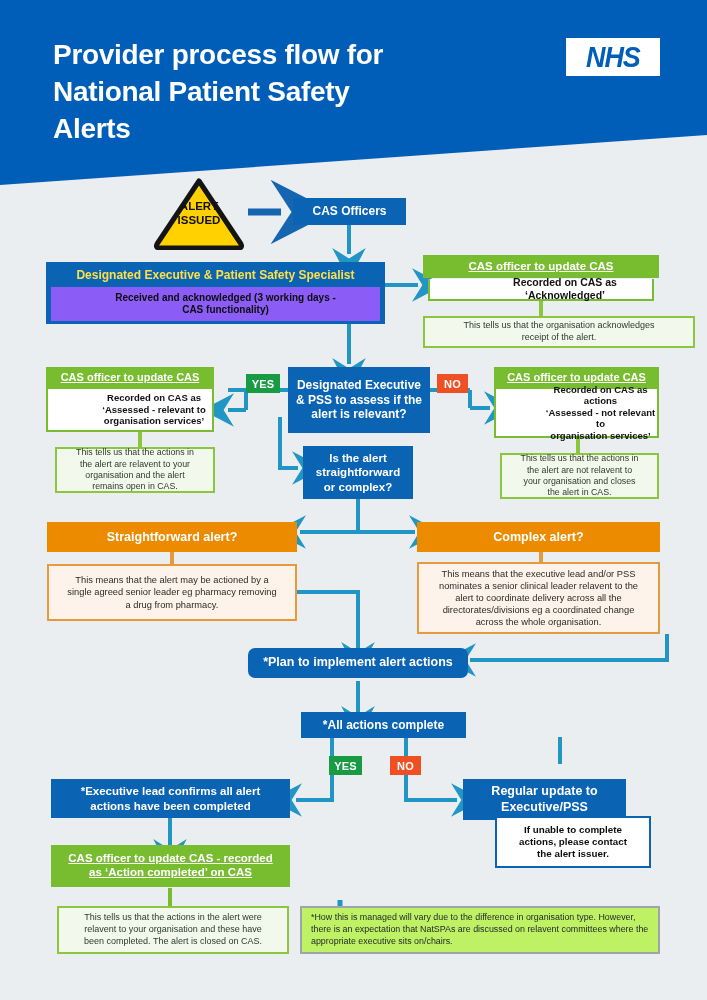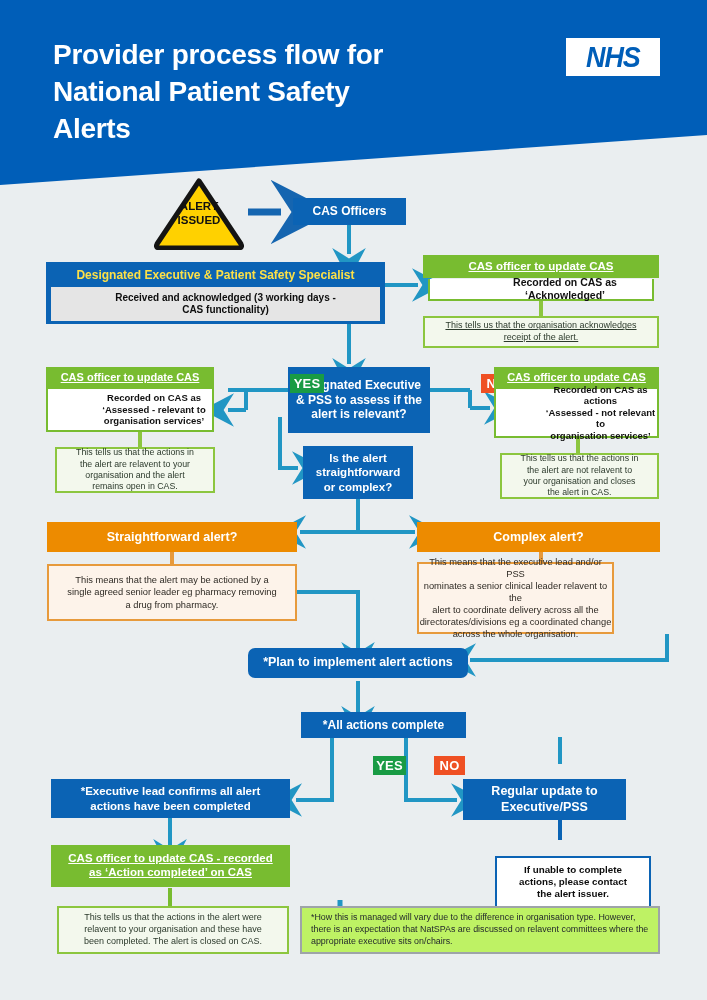--- a/index.html
+++ b/index.html
@@ -65,21 +65,21 @@
     line-height: 1.22;
   }
 
   
   .combo { border: 1px solid #0b63b4; background: #0b63b4; }
   .combo .hdr {
     background: #0b63b4; color: #fde047; font-weight: bold;
     text-align: center; display: flex; align-items: center; justify-content: center;
   }
   .combo .body {
-    background: #e5e5e5; color: #0d0d0d; font-weight: bold;
+    background: #8b5cf6; color: #0d0d0d; font-weight: bold;
     text-align: center; display: flex; align-items: center; justify-content: center;
     line-height: 1.2; margin: 0 4px 4px 4px; padding-left: 20px;
   }
 
   
   .green-hdr {
     background: #78bc30; color: #ffffff; font-weight: bold;
     text-align: center; display: flex; align-items: center; justify-content: center;
     line-height: 1.2;
     text-decoration: underline;
@@ -121,24 +121,23 @@
   
   .grey-note {
     background: #bef264; border: 2px solid #9ea4a8;
     color: #23292c; text-align: left;
     display: flex; align-items: center;
     padding: 4px 9px; line-height: 1.32;
   }
 
   
   .chip {
-    color: #ffffff; font-weight: bold; font-size: 13px;
+    color: #ffffff; font-weight: bold; font-size: 11px;
     display: flex; align-items: center; justify-content: center;
     letter-spacing: 0.2px;
-    margin-left: 44px;
   }
   .chip.yes { background: #199b44; }
   .chip.no  { background: #ef5023; }
 
   
   #alert-triangle { position: absolute; left: 154px; top: 178px; width: 90px; height: 72px; z-index: 6; }
   #alert-label {
     position: absolute; left: 154px; top: 200px; width: 90px;
     text-align: center; color: #111; font-weight: bold; font-size: 11.5px;
     line-height: 1.18; z-index: 7; white-space: pre-line;
@@ -228,21 +227,21 @@
   </div>
 
   <div class="node combo" style="left:46px; top:262px; width:339px; height:62px;">
     <div class="hdr" style="height:24px; font-size:12px;">Designated Executive &amp; Patient Safety Specialist</div>
     <div class="body" style="height:34px; font-size:10px; white-space:pre-line;">Received and acknowledged (3 working days -
 CAS functionality)</div>
   </div>
 
   <div class="node green-hdr" style="left:423px; top:255px; width:236px; height:23px; font-size:11.5px;">CAS officer to update CAS</div>
   <div class="node green-body" style="left:428px; top:279px; width:226px; height:22px; font-size:10.5px;">Recorded on CAS as ‘Acknowledged’</div>
-  <div class="node green-note" style="left:423px; top:316px; width:236px; height:32px; font-size:9px; white-space:pre-line;text-decoration:underline;">This tells us that the organisation acknowledges
+  <div class="node green-note" style="left:423px; top:316px; width:272px; height:32px; font-size:9px; white-space:pre-line;">This tells us that the organisation acknowledges
 receipt of the alert.</div>
 
   <div class="node blue-box" style="left:288px; top:367px; width:142px; height:66px; font-size:12px; white-space:pre-line;">Designated Executive
 &amp; PSS to assess if the
 alert is relevant?</div>
 
   <div class="node chip yes" style="left:246px; top:374px; width:34px; height:19px;">YES</div>
   <div class="node chip no" style="left:437px; top:374px; width:31px; height:19px;">NO</div>
 
   <div class="node green-hdr" style="left:46px; top:367px; width:168px; height:22px; font-size:11px;">CAS officer to update CAS</div>
@@ -266,40 +265,40 @@
   <div class="node blue-box" style="left:303px; top:446px; width:110px; height:53px; font-size:11.5px; white-space:pre-line;">Is the alert
 straightforward
 or complex?</div>
 
   <div class="node orange-hdr" style="left:47px; top:522px; width:250px; height:30px; font-size:12.5px;">Straightforward alert?</div>
   <div class="node orange-note" style="left:47px; top:564px; width:250px; height:57px; font-size:9.3px; white-space:pre-line;">This means that the alert may be actioned by a
 single agreed senior leader eg pharmacy removing
 a drug from pharmacy.</div>
 
   <div class="node orange-hdr" style="left:417px; top:522px; width:243px; height:30px; font-size:12.5px;">Complex alert?</div>
-  <div class="node orange-note" style="left:417px; top:562px; width:197px; height:72px; font-size:9.3px; white-space:pre-line;">This means that the  executive lead and/or PSS
+  <div class="node orange-note" style="left:417px; top:562px; width:243px; height:72px; font-size:9.3px; white-space:pre-line;">This means that the  executive lead and/or PSS
 nominates a senior clinical leader relavent to the
 alert to coordinate delivery across all the
 directorates/divisions eg a coordinated change
 across the whole organisation.</div>
 
   <div class="node blue-box" style="left:248px; top:648px; width:220px; height:30px; font-size:12.5px;border-radius:7px;">*Plan to implement alert actions</div>
 
   <div class="node blue-box" style="left:301px; top:712px; width:165px; height:26px; font-size:12px;">*All actions complete</div>
 
   <div class="node chip yes" style="left:329px; top:756px; width:33px; height:19px;">YES</div>
   <div class="node chip no" style="left:390px; top:756px; width:31px; height:19px;">NO</div>
 
   <div class="node blue-box" style="left:51px; top:779px; width:239px; height:39px; font-size:11.5px; white-space:pre-line;">*Executive lead confirms all alert
 actions have been completed</div>
 
   <div class="node blue-box" style="left:463px; top:779px; width:163px; height:41px; font-size:12.5px; white-space:pre-line;">Regular update to
 Executive/PSS</div>
 
-  <div class="node blue-note" style="left:495px; top:856px; width:156px; height:52px; font-size:9.8px; white-space:pre-line;">If unable to complete
+  <div class="node blue-note" style="left:495px; top:816px; width:156px; height:52px; font-size:9.8px; white-space:pre-line;">If unable to complete
 actions, please contact
 the alert issuer.</div>
 
   <div class="node green-hdr" style="left:51px; top:845px; width:239px; height:42px; font-size:11.5px; white-space:pre-line;">CAS officer to update CAS - recorded
 as ‘Action completed’ on CAS</div>
   <div class="node green-note" style="left:57px; top:906px; width:232px; height:48px; font-size:9px; white-space:pre-line;">This tells us that the actions in the alert were
 relavent to your organisation and these have
 been completed. The alert is closed on CAS.</div>
 
   <div class="node grey-note" style="left:300px; top:906px; width:360px; height:48px; font-size:8.9px;">*How this is managed will vary due to the difference in organisation type. However, there is an expectation that NatSPAs are discussed on relavent committees where the appropriate executive sits on/chairs.</div>

